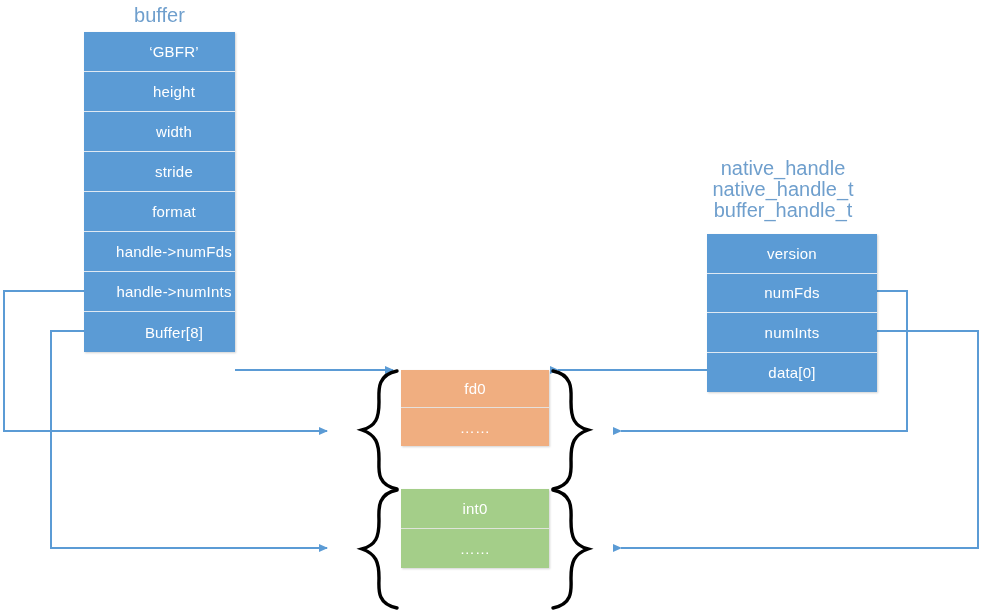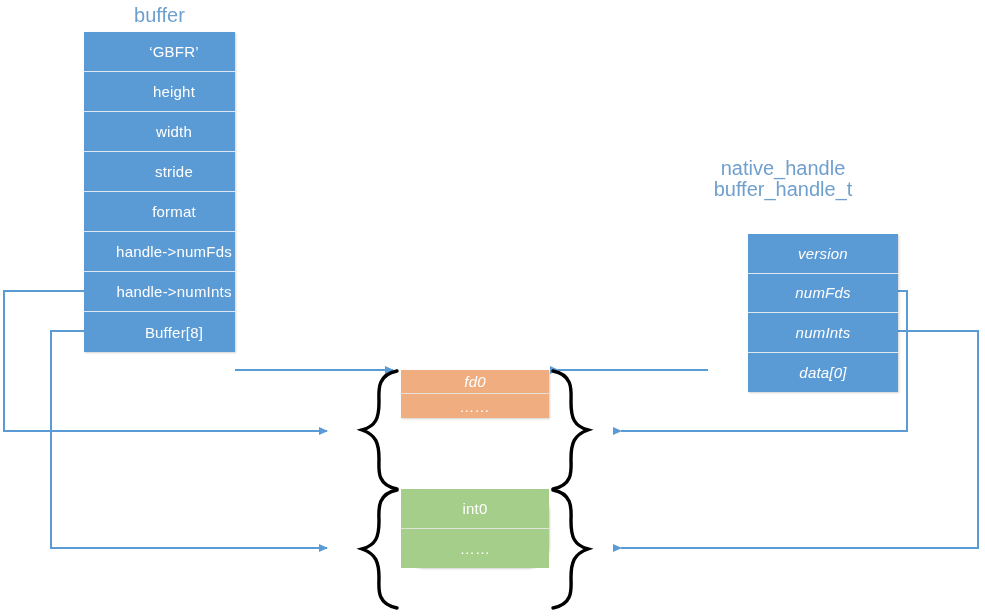--- a/index.html
+++ b/index.html
@@ -67,27 +67,27 @@
     font-size: 20px;
     text-align: center;
     white-space: nowrap;
     line-height: 21px;
   }
 
   
   #buffer-struct { left: 84px;  top: 32px;  width: 151px; }
   #buffer-struct .row { height: 40px; padding-left: 29px; }
 
-  #handle-struct { left: 748px; top: 234px; width: 150px; font-style: italic; }
+  #handle-struct { left: 707px; top: 234px; width: 170px; }
   #handle-struct .row { height: 39.5px; }
 
   #fds-struct   { left: 401px; top: 370px; width: 148px; }
-  #fds-struct .row { height: 24px; font-style: italic; }
+  #fds-struct .row { height: 38px; }
 
-  #ints-struct  { left: 401px; top: 489px; width: 148px; border-radius: 22px; }
+  #ints-struct  { left: 401px; top: 489px; width: 148px; }
   #ints-struct .row { height: 39.7px; }
 
   #buffer-caption { left: 84px;  top: 5px;  width: 151px; }
   #handle-caption { left: 688px; top: 158px; width: 190px; }
 </style>
 </head>
 <body>
 
 <div id="canvas">
 
@@ -143,20 +143,21 @@
                C571,588 574,604 553,608"></path>
     </g>
   </svg>
 
   <div class="caption" id="buffer-caption">
     <span>buffer</span>
   </div>
 
   <div class="caption" id="handle-caption">
     <div>native_handle</div>
+    <div>native_handle_t</div>
     <div>buffer_handle_t</div>
   </div>
 
   <div class="struct blue-tbl" id="buffer-struct">
     <div class="row">‘GBFR’</div>
     <div class="row">height</div>
     <div class="row">width</div>
     <div class="row">stride</div>
     <div class="row">format</div>
     <div class="row">handle-&gt;numFds</div>

